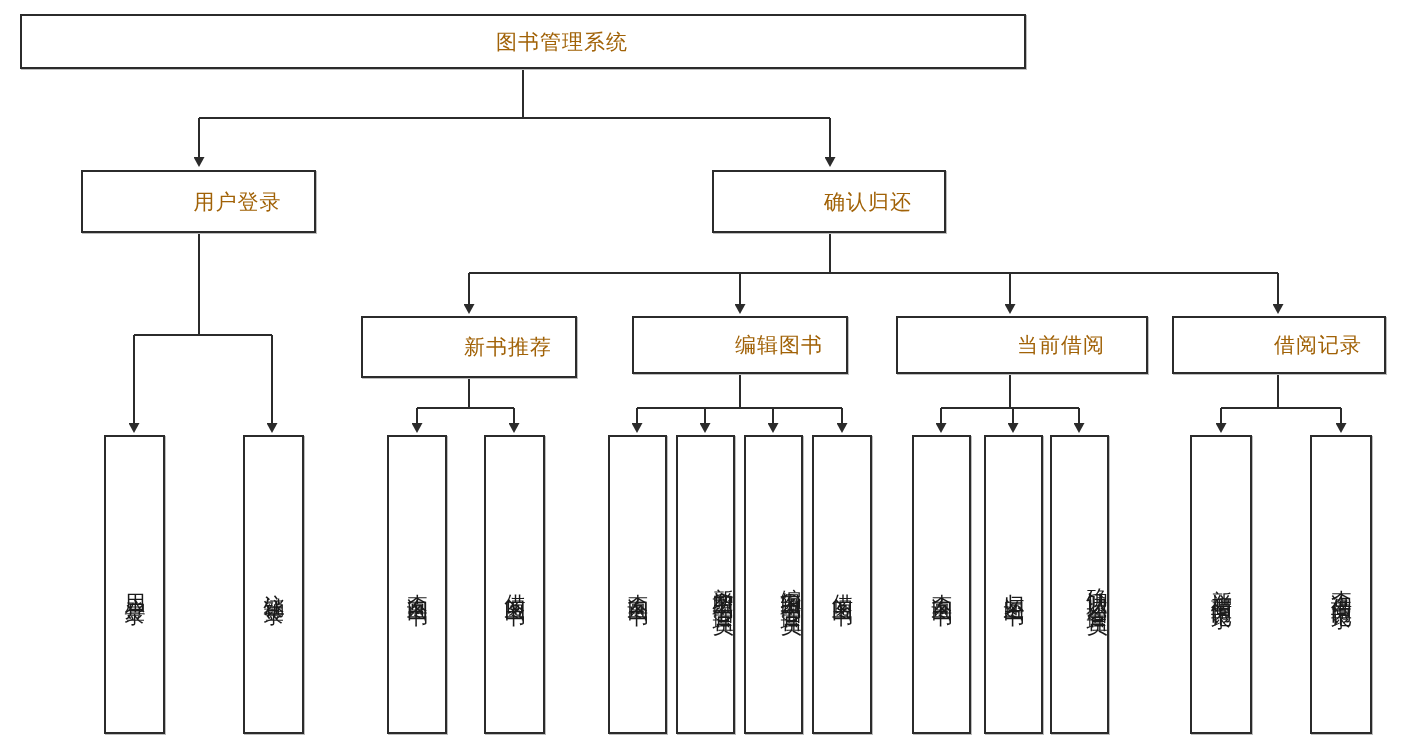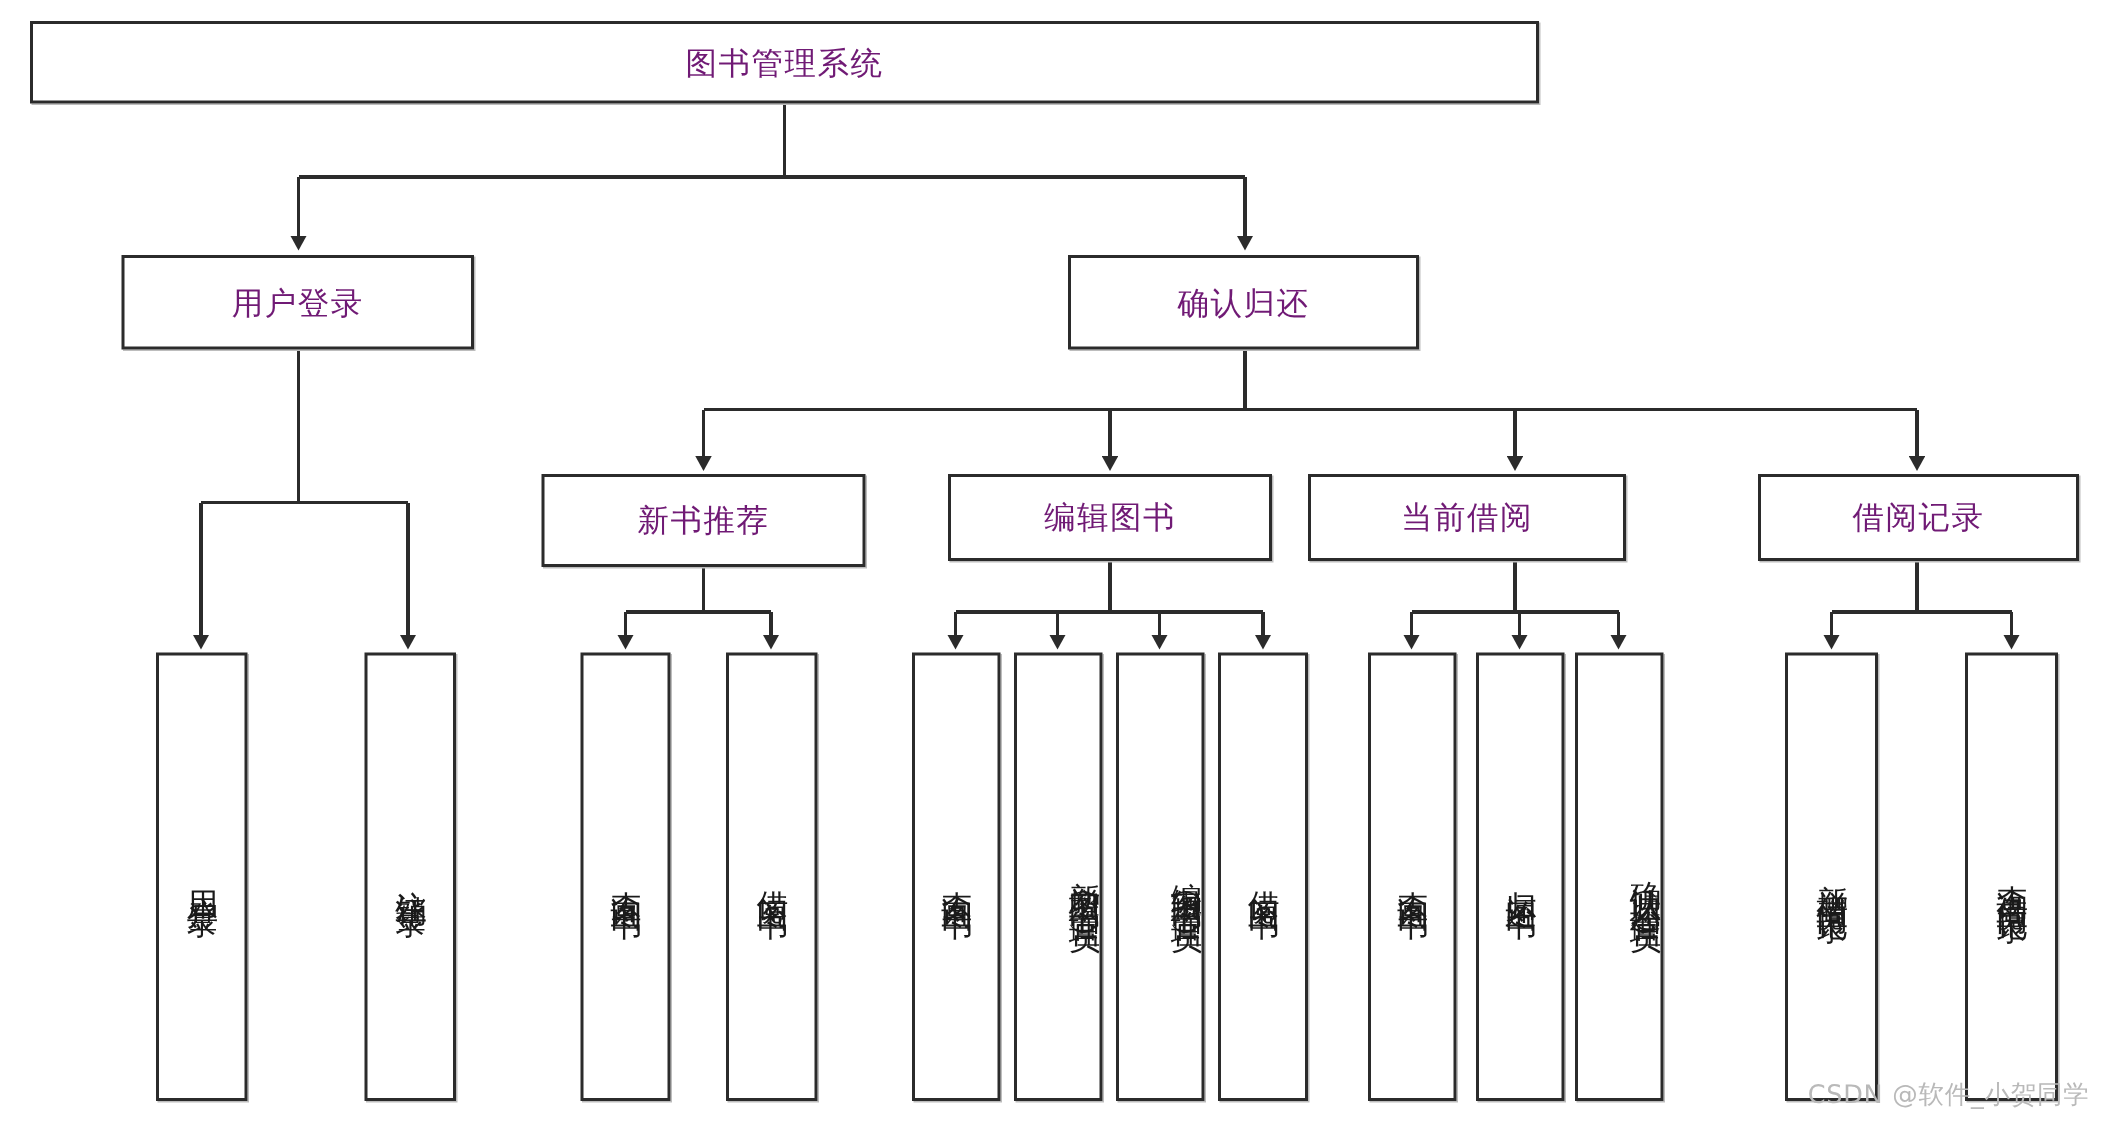--- a/index.html
+++ b/index.html
@@ -28,23 +28,24 @@
     border: 2px solid #2b2b2b;
     box-shadow: 1px 1px 0 0 #bdbdbd;
   }
   .node-label-h {
     width: 100%;
     height: 100%;
     display: flex;
     align-items: center;
     justify-content: center;
     font-size: 21px;
-    color: #701a75;
+    color: #a16207;
     letter-spacing: 1px;
     white-space: nowrap;
+    margin-left: 39px;
   }
   .node-label-v {
     width: 100%;
     height: 100%;
     display: flex;
     align-items: flex-start;
     justify-content: center;
     padding-top: 10px;
     box-sizing: border-box;
     font-size: 21px;
@@ -146,21 +147,21 @@
       </div>
       <div class="node-box" style="left: 712px; top: 170px; width: 234px; height: 63px;">
         <div class="node-label-h">确认归还</div>
       </div>
       <div class="node-box" style="left: 361px; top: 316px; width: 216px; height: 62px;">
         <div class="node-label-h">新书推荐</div>
       </div>
       <div class="node-box" style="left: 632px; top: 316px; width: 216px; height: 58px;">
         <div class="node-label-h">编辑图书</div>
       </div>
-      <div class="node-box" style="left: 872px; top: 316px; width: 212px; height: 58px;">
+      <div class="node-box" style="left: 896px; top: 316px; width: 252px; height: 58px;">
         <div class="node-label-h">当前借阅</div>
       </div>
       <div class="node-box" style="left: 1172px; top: 316px; width: 214px; height: 58px; font-family: Liberation Serif, serif;">
         <div class="node-label-h">借阅记录</div>
       </div>
       <div class="node-box leaf-box" style="left: 104px; top: 435px; width: 61px; height: 299px;">
         <div class="node-label-v">用户登录</div>
       </div>
       <div class="node-box leaf-box" style="left: 243px; top: 435px; width: 61px; height: 299px;">
         <div class="node-label-v">注销登录</div>
@@ -193,14 +194,13 @@
         <div class="node-label-v">确认归还（管理员）</div>
       </div>
       <div class="node-box leaf-box" style="left: 1190px; top: 435px; width: 62px; height: 299px;">
         <div class="node-label-v">新增借阅记录</div>
       </div>
       <div class="node-box leaf-box" style="left: 1310px; top: 435px; width: 62px; height: 299px;">
         <div class="node-label-v">查询借阅记录</div>
       </div>
     </div>
 
-  <div id="watermark">CSDN @软件_小贺同学</div>
 </div>
 
 </body></html>

